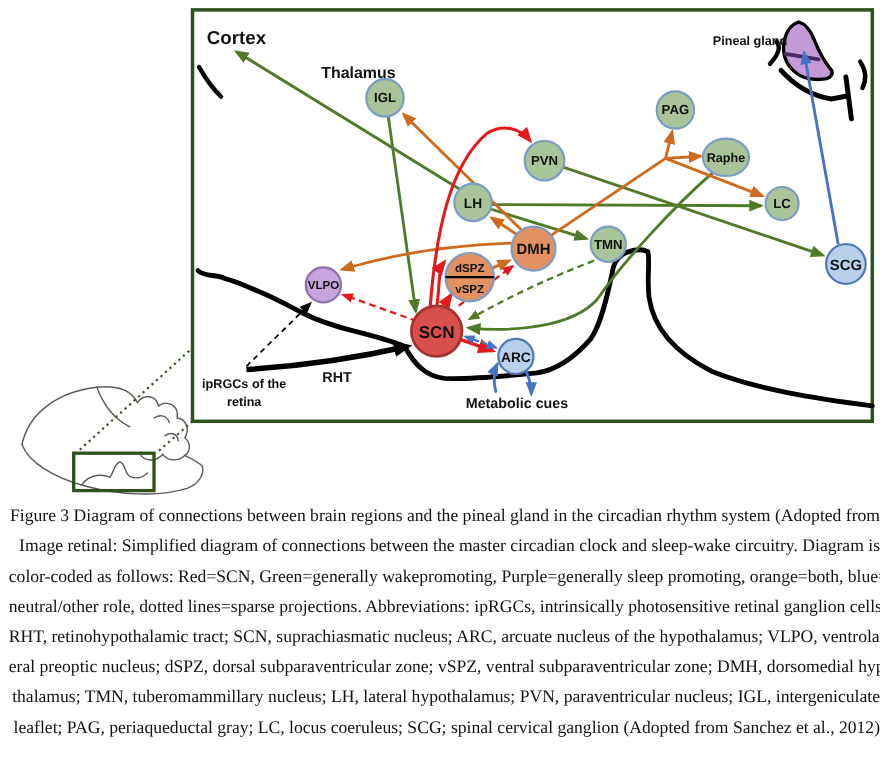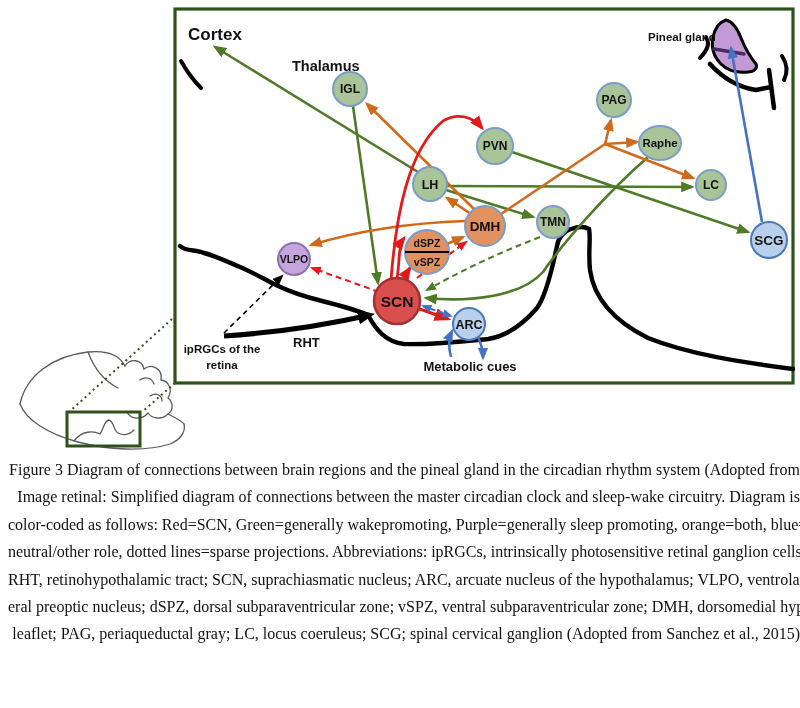--- a/index.html
+++ b/index.html
@@ -185,16 +185,17 @@
 </svg>
 </div>
 
 <div class="caption">
   <div>Figure 3 Diagram of connections between brain regions and the pineal gland in the circadian rhythm system (Adopted from</div>
   <div>Image retinal: Simplified diagram of connections between the master circadian clock and sleep-wake circuitry. Diagram is</div>
   <div>color-coded as follows: Red=SCN, Green=generally wakepromoting, Purple=generally sleep promoting, orange=both, blue=-</div>
   <div>neutral/other role, dotted lines=sparse projections. Abbreviations: ipRGCs, intrinsically photosensitive retinal ganglion cells;</div>
   <div>RHT, retinohypothalamic tract; SCN, suprachiasmatic nucleus; ARC, arcuate nucleus of the hypothalamus; VLPO, ventrolat-</div>
   <div>eral preoptic nucleus; dSPZ, dorsal subparaventricular zone; vSPZ, ventral subparaventricular zone; DMH, dorsomedial hypo-</div>
-  <div>leaflet; PAG, periaqueductal gray; LC, locus coeruleus; SCG; spinal cervical ganglion (Adopted from Sanchez et al., 2015)</div>
+  <div>thalamus; TMN, tuberomammillary nucleus; LH, lateral hypothalamus; PVN, paraventricular nucleus; IGL, intergeniculate</div>
+  <div>leaflet; PAG, periaqueductal gray; LC, locus coeruleus; SCG; spinal cervical ganglion (Adopted from Sanchez et al., 2012)</div>
 </div>
 
 </div>
 
 </body></html>

